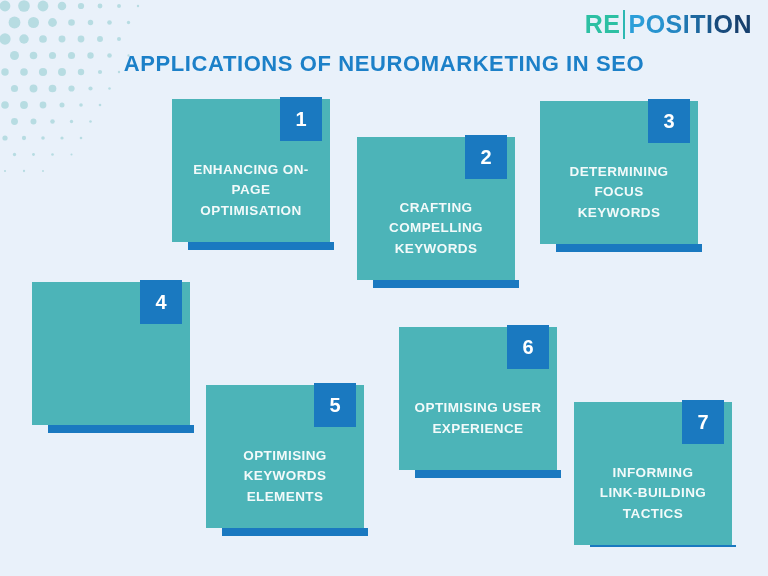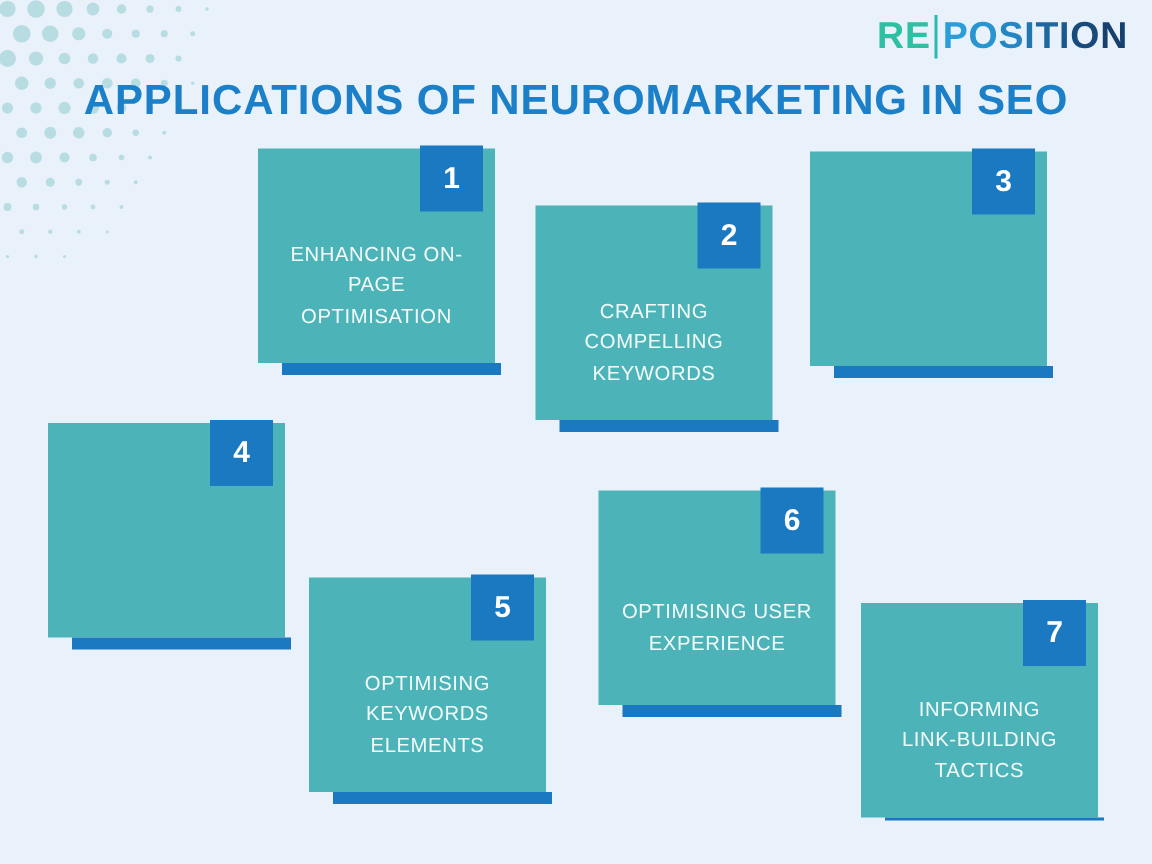--- a/index.html
+++ b/index.html
@@ -43,21 +43,21 @@
     margin: 0 3px;
   }
   .logo .pos span { display: inline-block; }
   
   .title {
     position: absolute;
     top: 51px;
     left: 0;
     width: 100%;
     text-align: center;
-    font-size: 28px;
+    font-size: 22px;
     font-weight: 800;
     letter-spacing: 0.6px;
     color: var(--title-blue, #1c80c8);
     z-index: 2;
   }
   
   .card {
     position: absolute;
     width: 158px;
     height: 143px;
@@ -83,21 +83,21 @@
     left: 8px;
     right: 8px;
     top: 50px;
     bottom: 10px;
     display: flex;
     align-items: center;
     justify-content: center;
     text-align: center;
     color: #f2fafa;
     font-size: 13.5px;
-    font-weight: 400;
+    font-weight: 700;
     line-height: 1.52;
     letter-spacing: 0.4px;
     white-space: pre-line;
   }
   .card .bar {
     position: absolute;
     left: 16px;
     bottom: -8px;
     width: calc(100% - 12px);
     height: 8px;
@@ -203,20 +203,23 @@
   <div class="card c2">
     <div class="num">2</div>
     <div class="label">CRAFTING
 COMPELLING
 KEYWORDS</div>
     <div class="bar"></div>
   </div>
 
   <div class="card c3">
     <div class="num">3</div>
+    <div class="label">DETERMINING
+FOCUS
+KEYWORDS</div>
     <div class="bar"></div>
   </div>
 
   <div class="card c4">
     <div class="num">4</div>
     <div class="bar"></div>
   </div>
 
   <div class="card c5">
     <div class="num">5</div>

